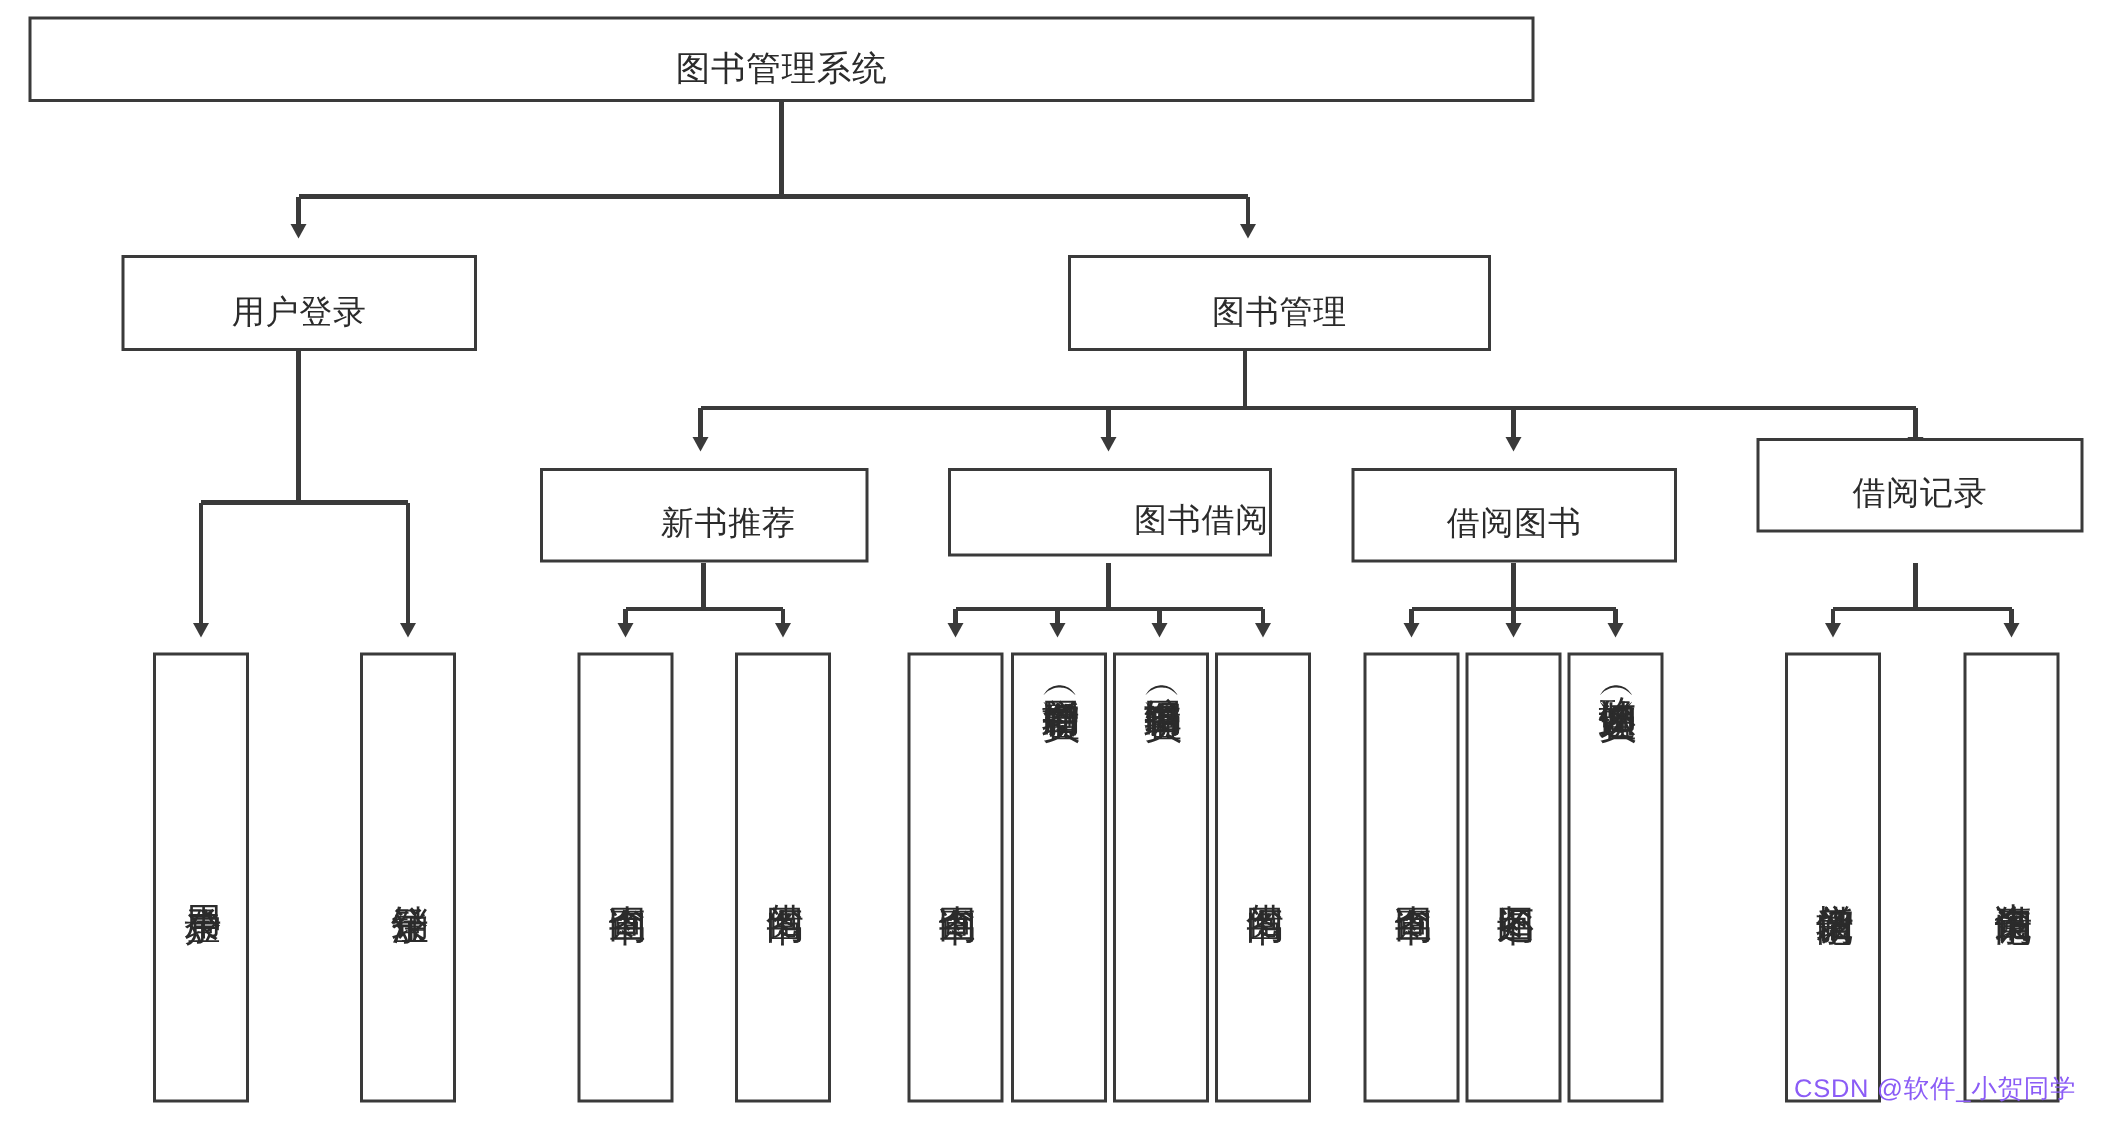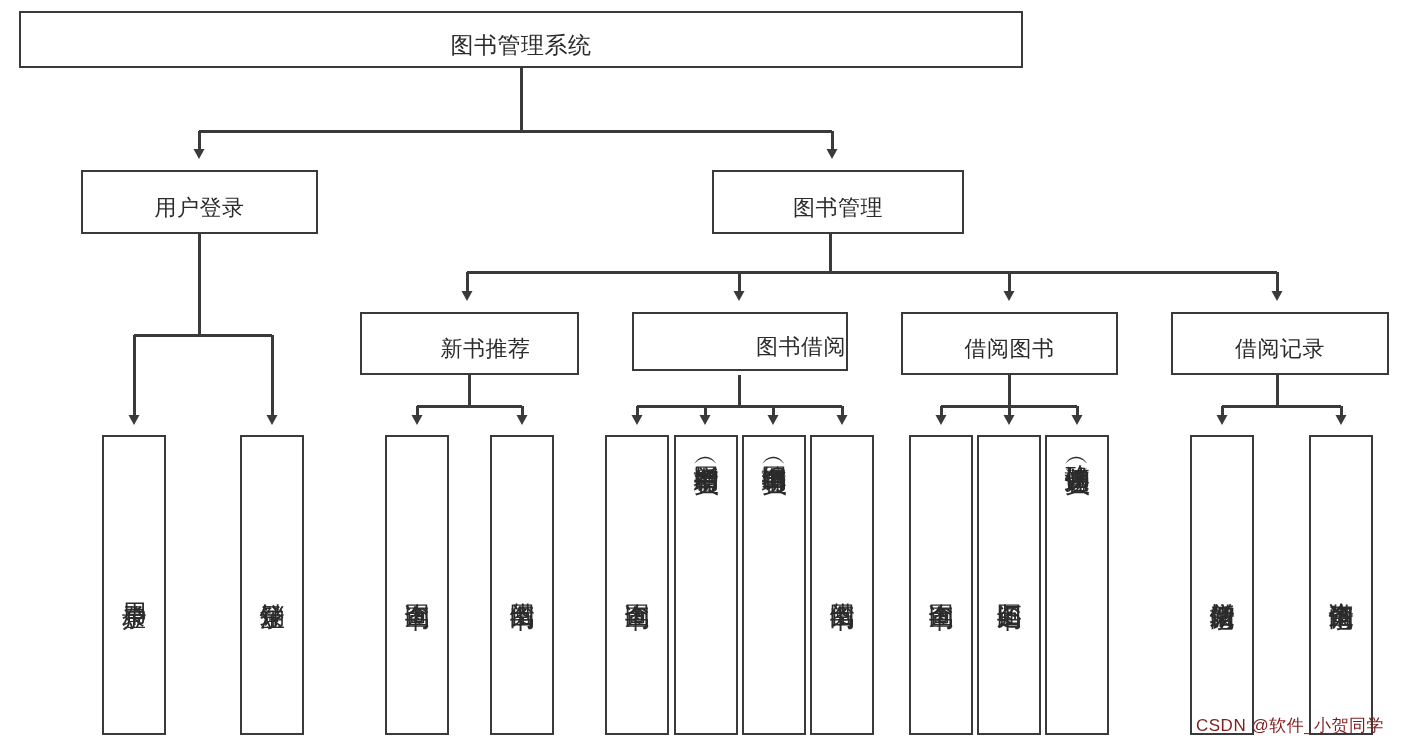--- a/index.html
+++ b/index.html
@@ -59,21 +59,21 @@
     max-height:100%;
   }
   .node.vert.centered{
     align-items:center;
     padding-top:0;
   }
   .watermark{
     position:absolute;
     left:1196px;top:714px;
     font-size:17px;
-    color:#7f1d1d;
+    color:#8b5cf6;
     letter-spacing:0.5px;
     white-space:nowrap;
     font-family:"Liberation Sans","DejaVu Sans",sans-serif;
   }
 </style>
 </head>
 <body>
 
 <div id="diagram-root">
 
@@ -129,37 +129,37 @@
   </svg>
 
   <div class="node horiz root" style="left:19px;top:11px;width:1004px;height:57px;">
     <span class="node-label">图书管理系统</span>
   </div>
 
   <div class="node horiz" style="left:81px;top:170px;width:237px;height:64px;">
     <span class="node-label">用户登录</span>
   </div>
 
-  <div class="node horiz" style="left:712px;top:170px;width:252px;height:64px;">
+  <div class="node horiz" style="left:712px;top:170px;width:282px;height:64px;">
     <span class="node-label">图书管理</span>
   </div>
 
   <div class="node horiz" style="left:360px;top:312px;width:219px;height:63px;padding-left:32px;">
     <span class="node-label">新书推荐</span>
   </div>
 
   <div class="node horiz" style="left:632px;top:312px;width:216px;height:59px;justify-content:flex-end;">
     <span class="node-label">图书借阅</span>
   </div>
 
   <div class="node horiz" style="left:901px;top:312px;width:217px;height:63px;">
     <span class="node-label">借阅图书</span>
   </div>
 
-  <div class="node horiz" style="left:1171px;top:312px;width:218px;height:63px;">
+  <div class="node horiz" style="left:1171px;top:292px;width:218px;height:63px;">
     <span class="node-label">借阅记录</span>
   </div>
 
   <div class="node vert centered" style="left:102px;top:435px;width:64px;height:300px;">
     <span class="node-label">用户登录</span>
   </div>
 
   <div class="node vert centered" style="left:240px;top:435px;width:64px;height:300px;">
     <span class="node-label">注销登录</span>
   </div>

